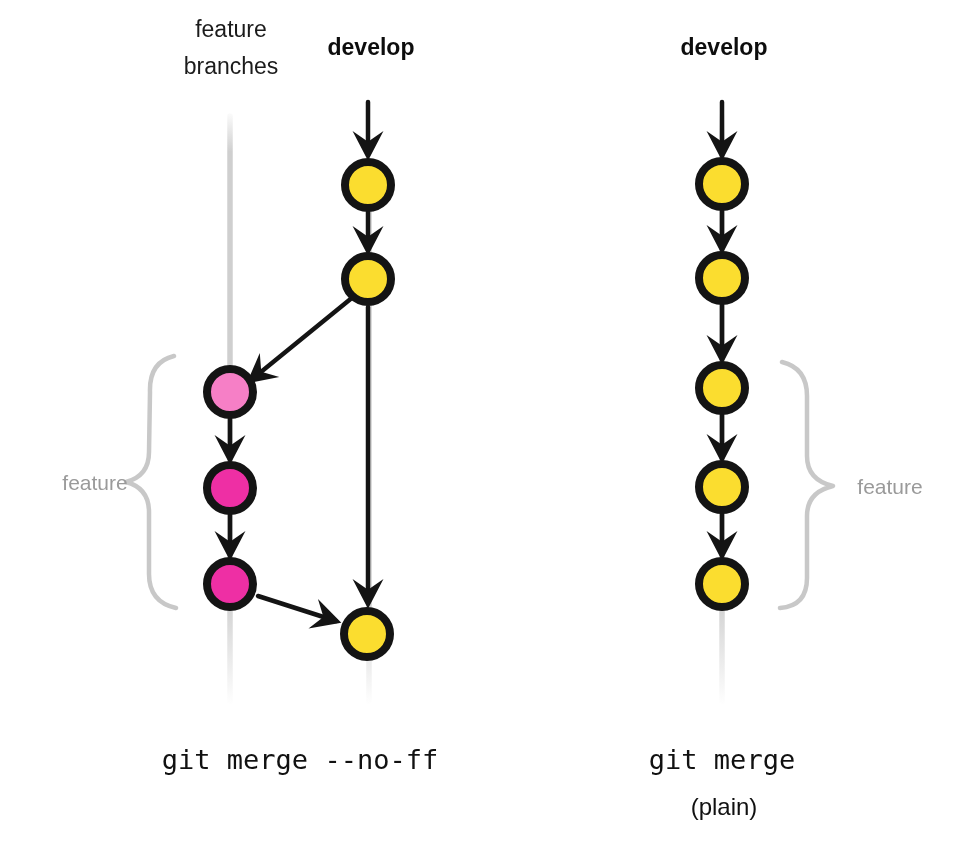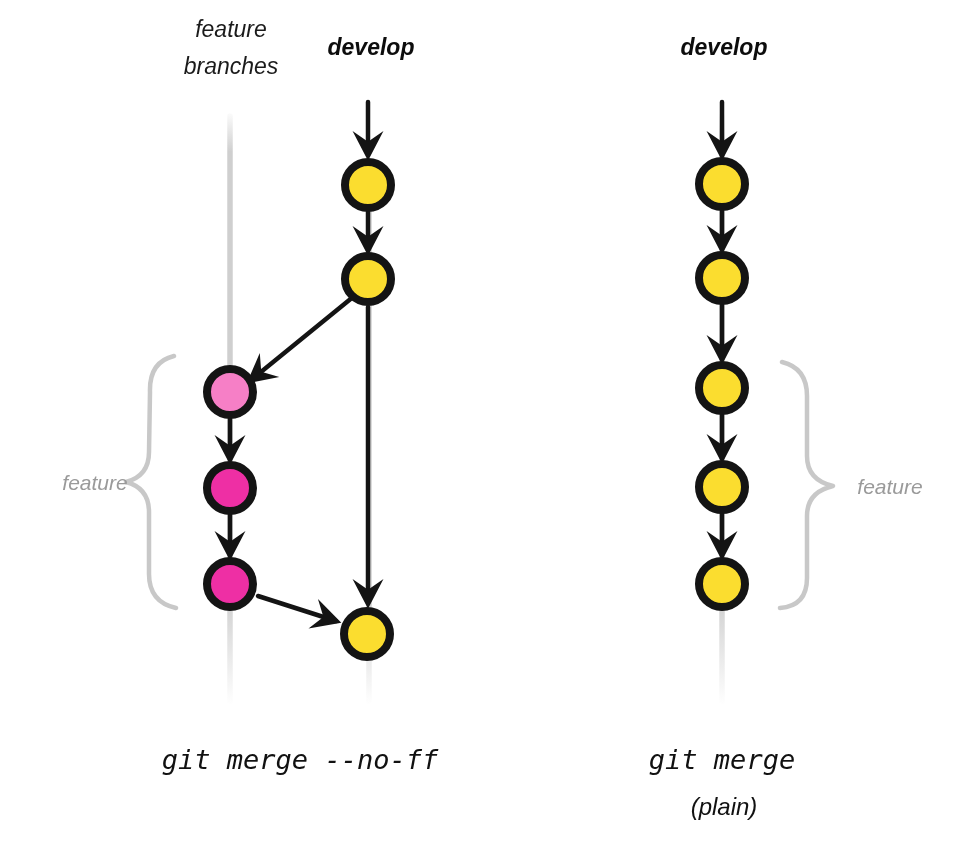--- a/index.html
+++ b/index.html
@@ -7,21 +7,20 @@
     padding: 0;
     background: #ffffff;
   }
   .canvas {
     position: relative;
     width: 948px;
     height: 846px;
     background: #ffffff;
     overflow: hidden;
     font-family: "Liberation Sans", sans-serif;
-    font-style: italic;
   }
   svg { display: block; }
   text { user-select: none; }
   .lane-label {
     font-family: "Liberation Sans", sans-serif;
     font-size: 23px;
     fill: #1b1b1b;
   }
   .lane-label-bold {
     font-family: "Liberation Sans", sans-serif;

